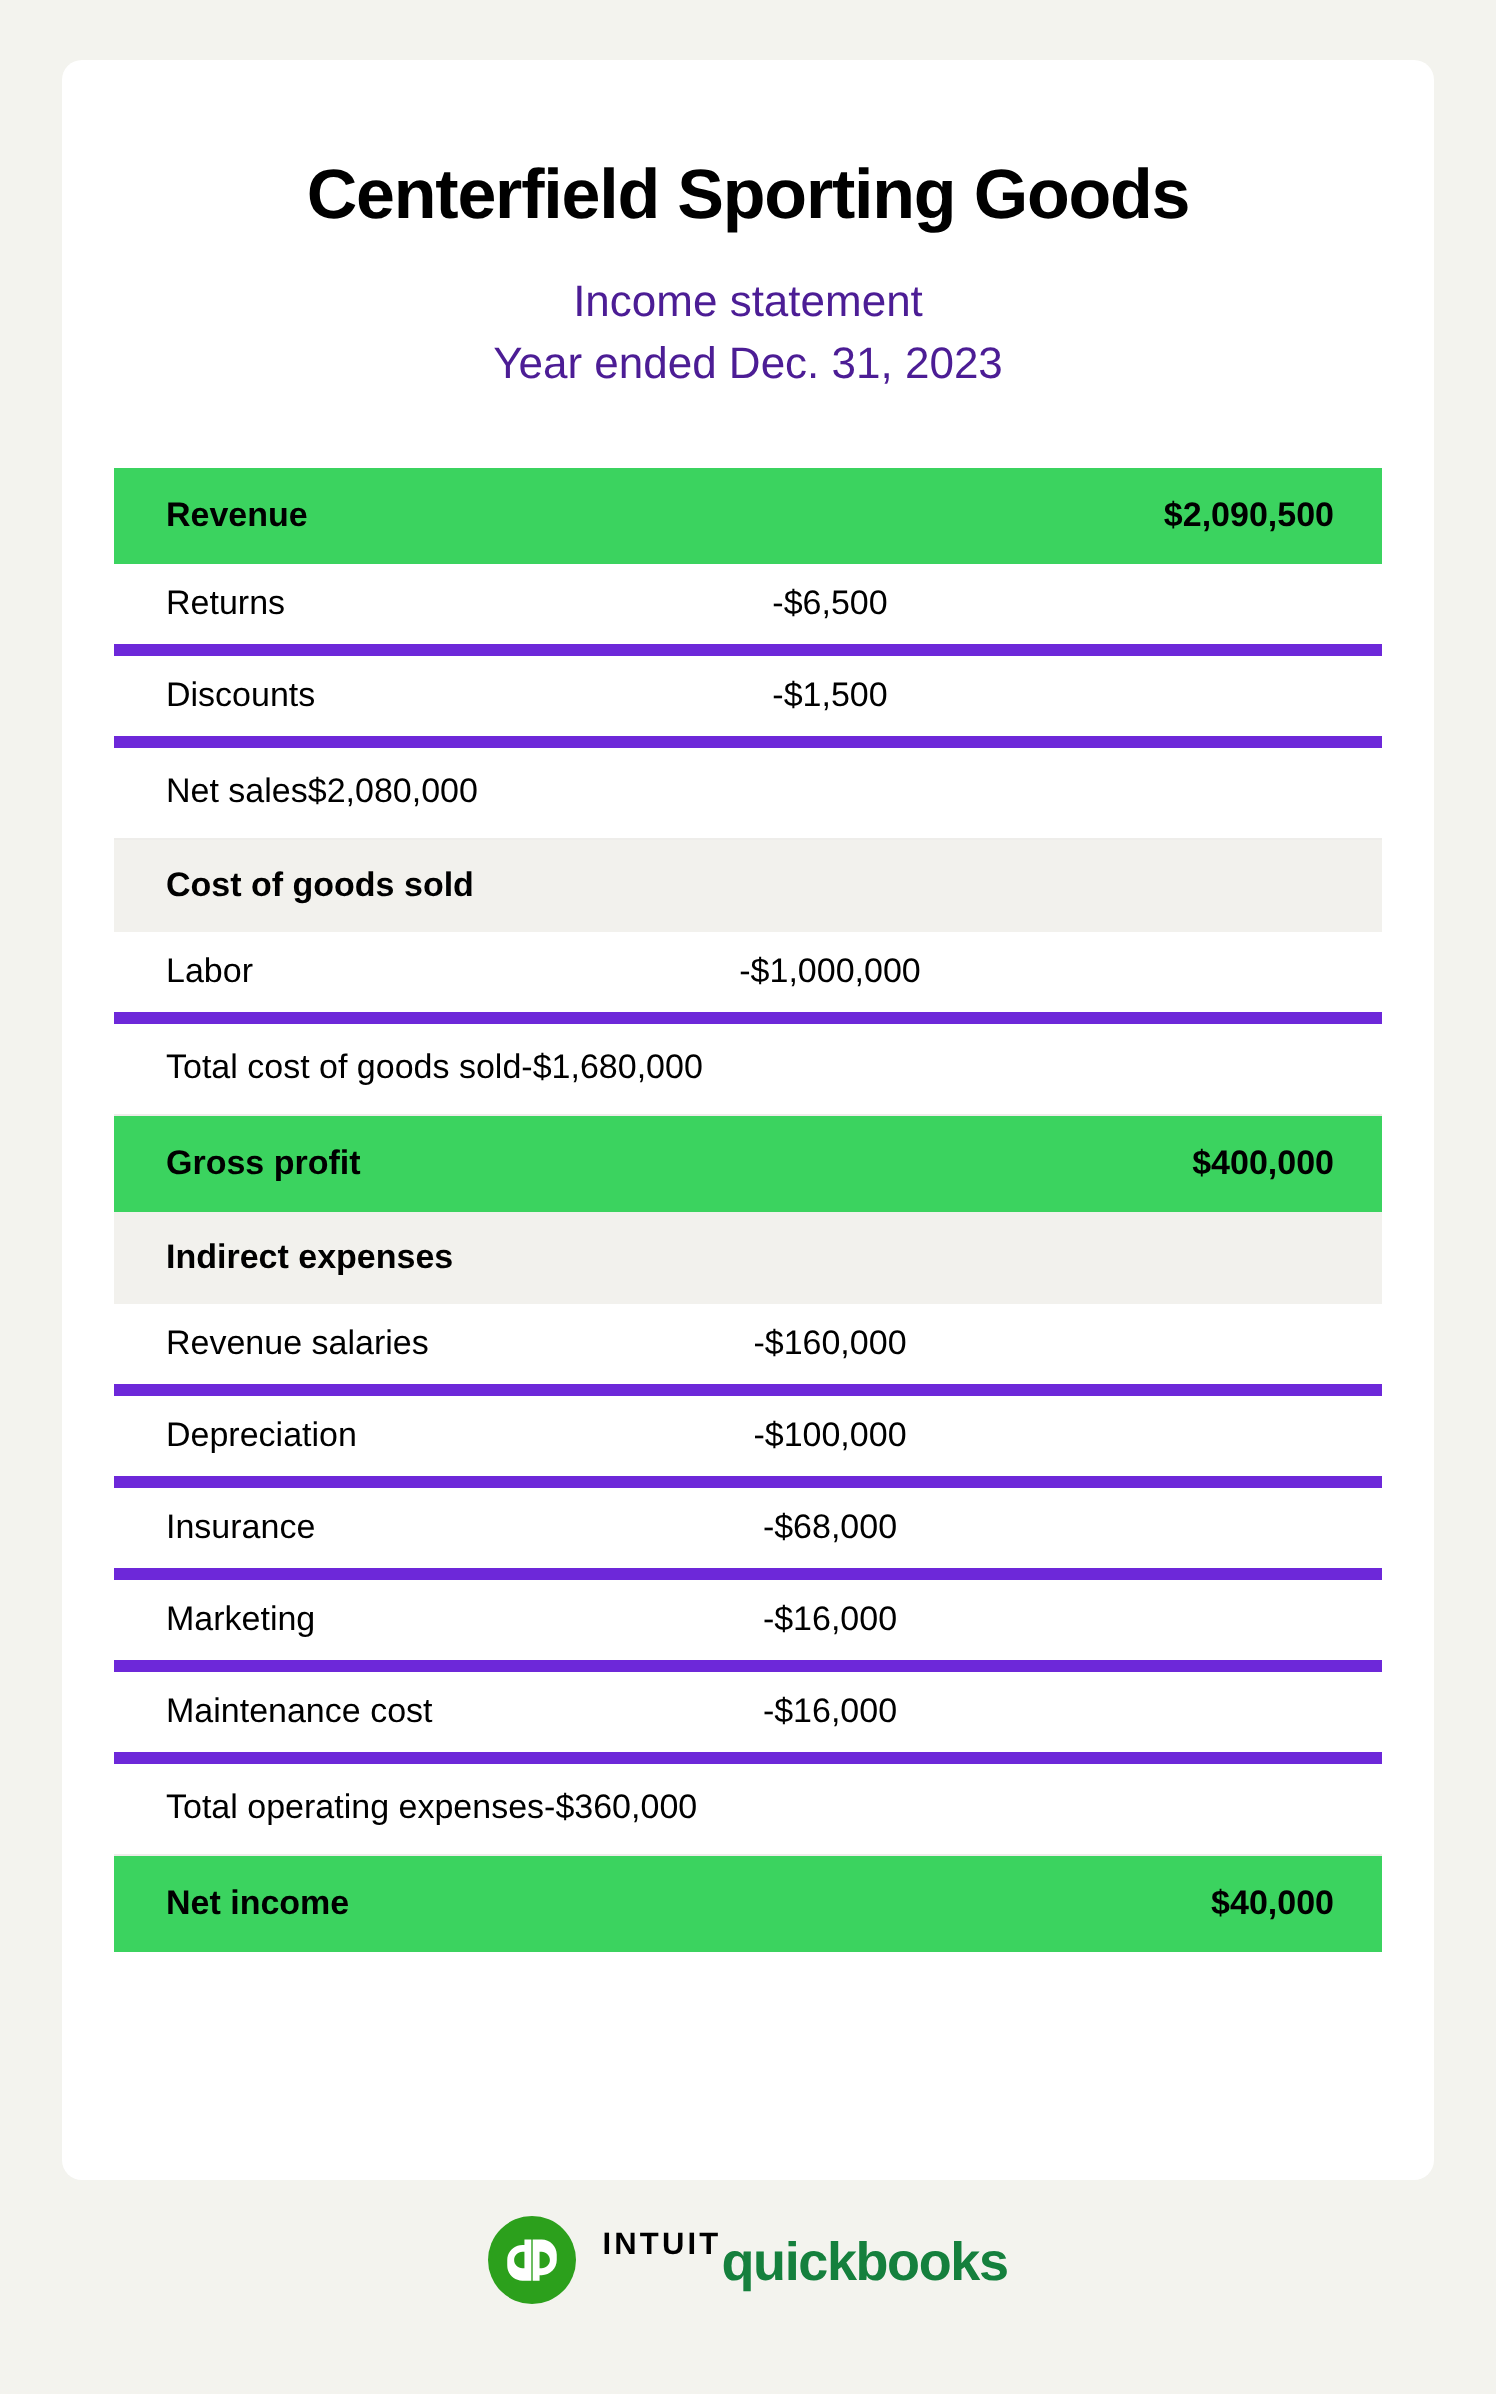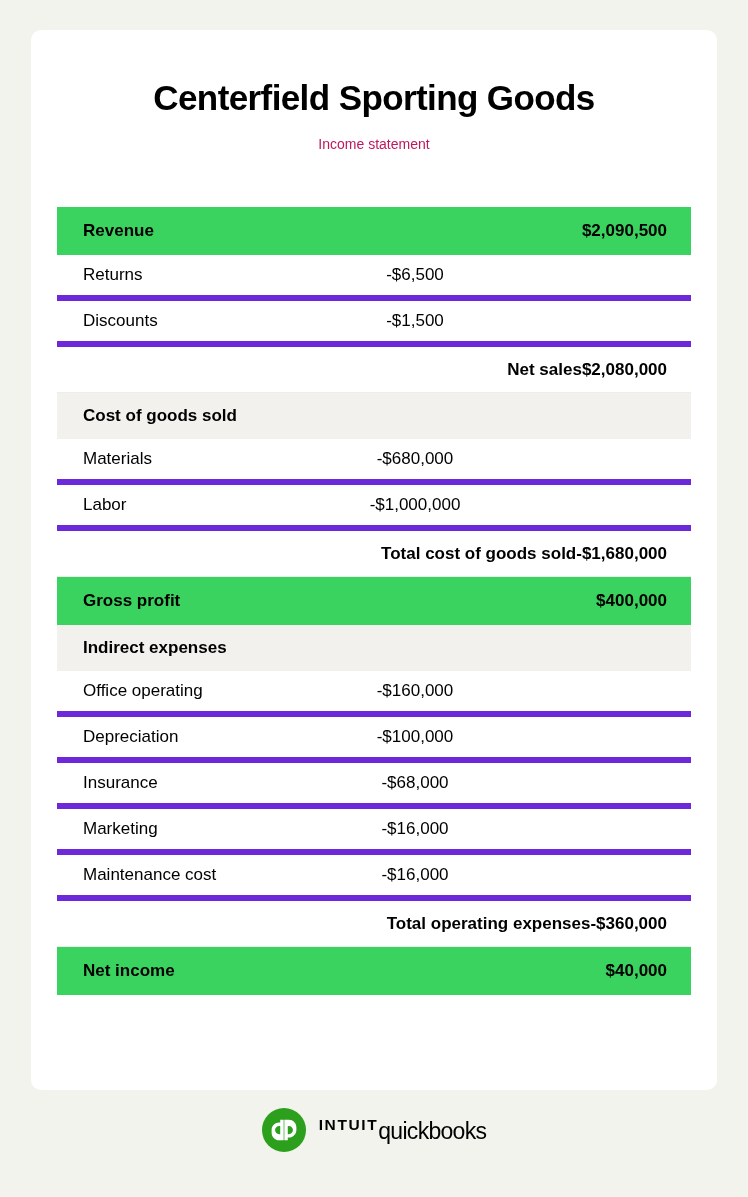--- a/index.html
+++ b/index.html
@@ -42,29 +42,29 @@
   .doc-title {
     font-size: 35px;
     font-weight: bold;
     color: #000000;
     letter-spacing: -0.6px;
     line-height: 1.15;
   }
 
   .doc-subtitle {
     margin-top: 17px;
-    font-size: 14px;
+    font-size: 22px;
     font-weight: normal;
-    color: #be185d;
+    color: #4c1d95;
     line-height: 1.42;
   }
 
   
   .statement {
-    margin-top: 40px;
+    margin-top: 24px;
     padding: 12px 26px;
   }
 
   .row {
     position: relative;
     display: flex;
     align-items: center;
     height: 46px;
     padding: 0 24px 0 26px;
     font-size: 17px;
@@ -87,23 +87,23 @@
     flex: 0 0 160px;
     text-align: center;
     white-space: nowrap;
   }
   .row--detail .spacer {
     flex: 1 1 auto;
   }
 
   
   .row--total {
-    font-weight: bold;
+    font-weight: normal;
     border-bottom: 1px solid #eeedea;
-    justify-content: flex-end;
+    justify-content: flex-start;
   }
   .row--total .value {
     text-align: right;
     white-space: nowrap;
   }
 
   
   .row--highlight {
     font-weight: bold;
     background: #3bd35f;
@@ -150,38 +150,39 @@
     font-size: 15.5px;
     font-weight: bold;
     letter-spacing: 1.6px;
     color: #000000;
     line-height: 1;
     text-transform: uppercase;
   }
 
   .wordmark .quickbooks {
     margin-top: 3px;
-    font-size: 23px;
-    font-weight: normal;
+    font-size: 27px;
+    font-weight: bold;
     letter-spacing: -0.7px;
-    color: #000000;
+    color: #15803d;
     line-height: 1;
   }
 </style>
 </head>
 <body>
 
 <div class="page">
 
   <div class="card">
 
     <div class="doc-header">
       <div class="doc-title">Centerfield Sporting Goods</div>
       <div class="doc-subtitle">
         <div>Income statement</div>
+        <div>Year ended Dec. 31, 2023</div>
       </div>
     </div>
 
     <div class="statement" id="statement-body">
         <div class="row row--highlight">
           <span class="label">Revenue</span>
           <span class="value">$2,090,500</span>
         </div>
         <div class="row row--detail">
           <span class="label">Returns</span>
@@ -194,42 +195,37 @@
           <span class="spacer"></span>
         </div>
         <div class="row row--total">
           <span class="label">Net sales</span>
           <span class="value">$2,080,000</span>
         </div>
         <div class="row row--section">
           <span class="label">Cost of goods sold</span>
         </div>
         <div class="row row--detail">
-          <span class="label">Materials</span>
-          <span class="subvalue">-$680,000</span>
-          <span class="spacer"></span>
-        </div>
-        <div class="row row--detail">
           <span class="label">Labor</span>
           <span class="subvalue">-$1,000,000</span>
           <span class="spacer"></span>
         </div>
         <div class="row row--total">
           <span class="label">Total cost of goods sold</span>
           <span class="value">-$1,680,000</span>
         </div>
         <div class="row row--highlight">
           <span class="label">Gross profit</span>
           <span class="value">$400,000</span>
         </div>
         <div class="row row--section">
           <span class="label">Indirect expenses</span>
         </div>
         <div class="row row--detail">
-          <span class="label">Office operating</span>
+          <span class="label">Revenue salaries</span>
           <span class="subvalue">-$160,000</span>
           <span class="spacer"></span>
         </div>
         <div class="row row--detail">
           <span class="label">Depreciation</span>
           <span class="subvalue">-$100,000</span>
           <span class="spacer"></span>
         </div>
         <div class="row row--detail">
           <span class="label">Insurance</span>

